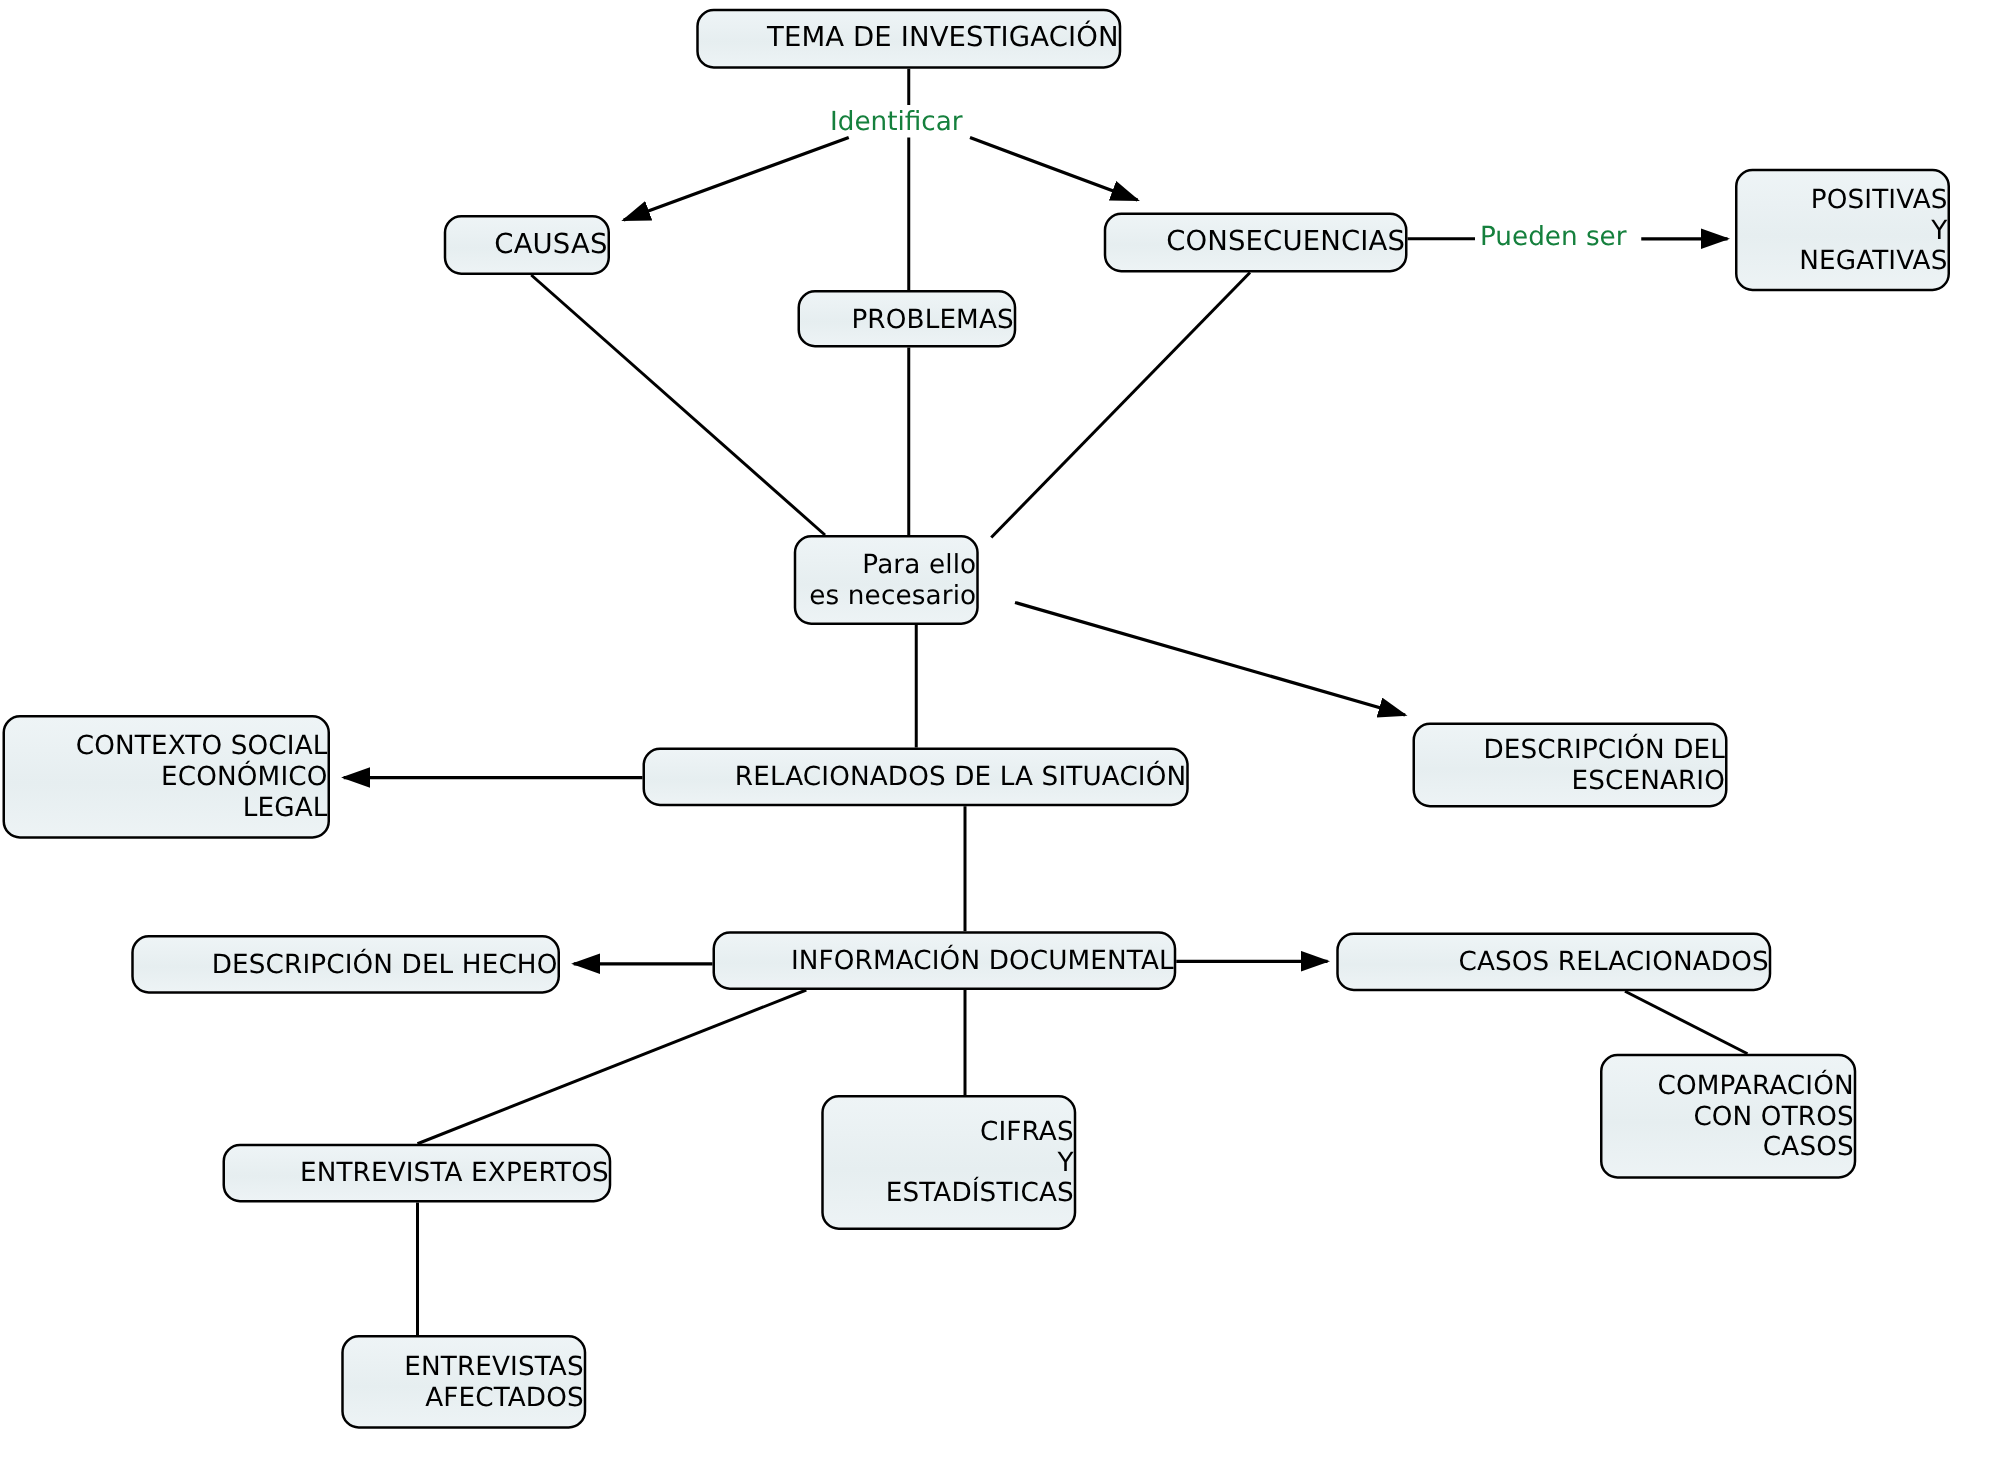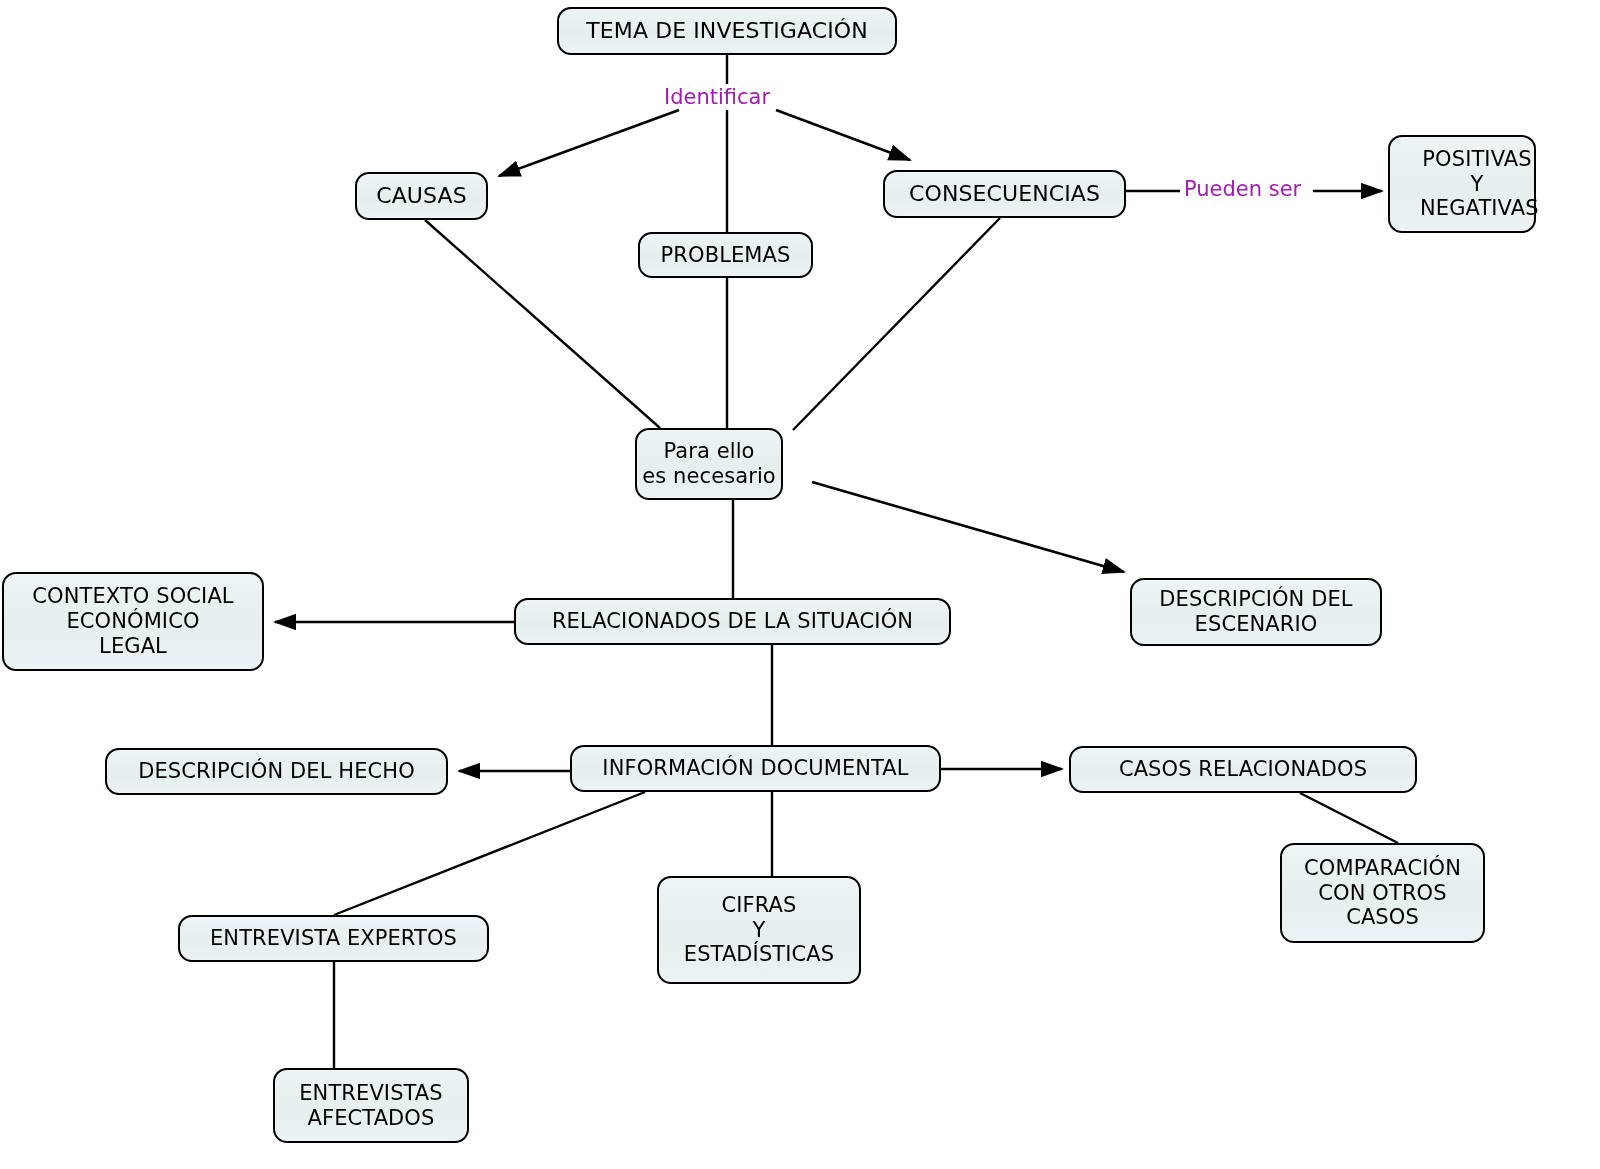--- a/index.html
+++ b/index.html
@@ -39,24 +39,25 @@
     color: #000000;
     line-height: 1.18;
     white-space: pre-line;
     letter-spacing: 0.1px;
     z-index: 5;
   }
   .node-label {
     display: block;
     width: 100%;
     white-space: pre-line;
+    text-align: right;
   }
   .edge-label {
     position: absolute;
-    color: #a21caf;
+    color: #15803d;
     background: transparent;
     white-space: nowrap;
     z-index: 6;
   }
 </style>
 </head>
 <body>
 
 <div id="canvas">
 
@@ -110,21 +111,21 @@
   </div>
   <div class="node" id="n-causas" style="left: 355px; top: 172px; width: 133px; height: 48px; font-size: 22px;">
     <span class="node-label">CAUSAS</span>
   </div>
   <div class="node" id="n-problemas" style="left: 638px; top: 232px; width: 175px; height: 46px; font-size: 21px;">
     <span class="node-label">PROBLEMAS</span>
   </div>
   <div class="node" id="n-consecuencias" style="left: 883px; top: 170px; width: 243px; height: 48px; font-size: 22px;">
     <span class="node-label">CONSECUENCIAS</span>
   </div>
-  <div class="node" id="n-positivas" style="left: 1388px; top: 135px; width: 148px; height: 98px; font-size: 21px; padding-left: 30px;">
+  <div class="node" id="n-positivas" style="left: 1388px; top: 135px; width: 172px; height: 98px; font-size: 21px; padding-left: 30px;">
     <span class="node-label">POSITIVAS
 Y
 NEGATIVAS</span>
   </div>
   <div class="node" id="n-paraello" style="left: 635px; top: 428px; width: 148px; height: 72px; font-size: 21px;">
     <span class="node-label">Para ello
 es necesario</span>
   </div>
   <div class="node" id="n-contexto" style="left: 2px; top: 572px; width: 262px; height: 99px; font-size: 21px;">
     <span class="node-label">CONTEXTO SOCIAL

